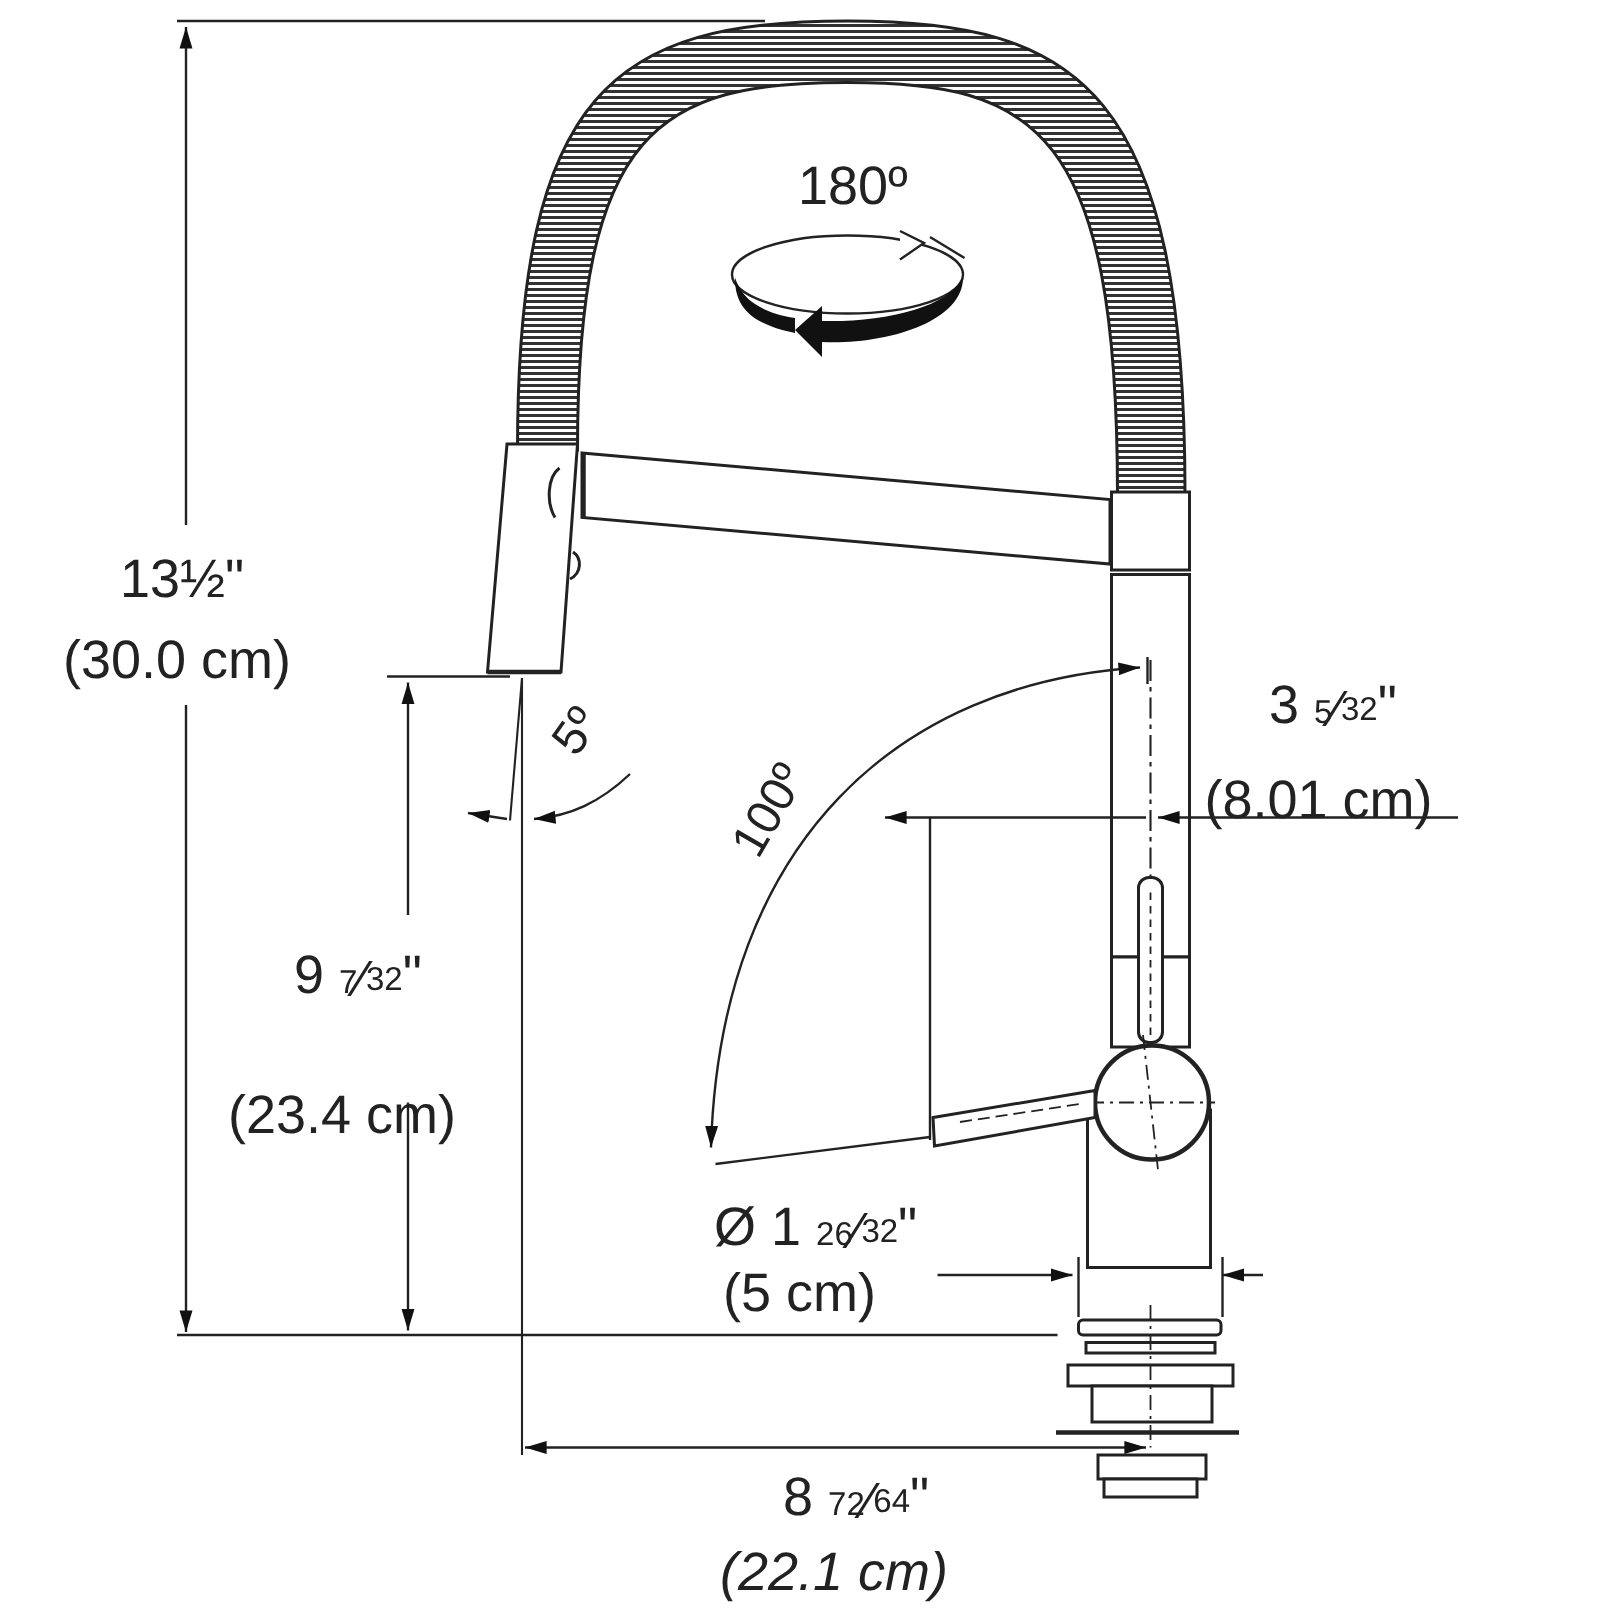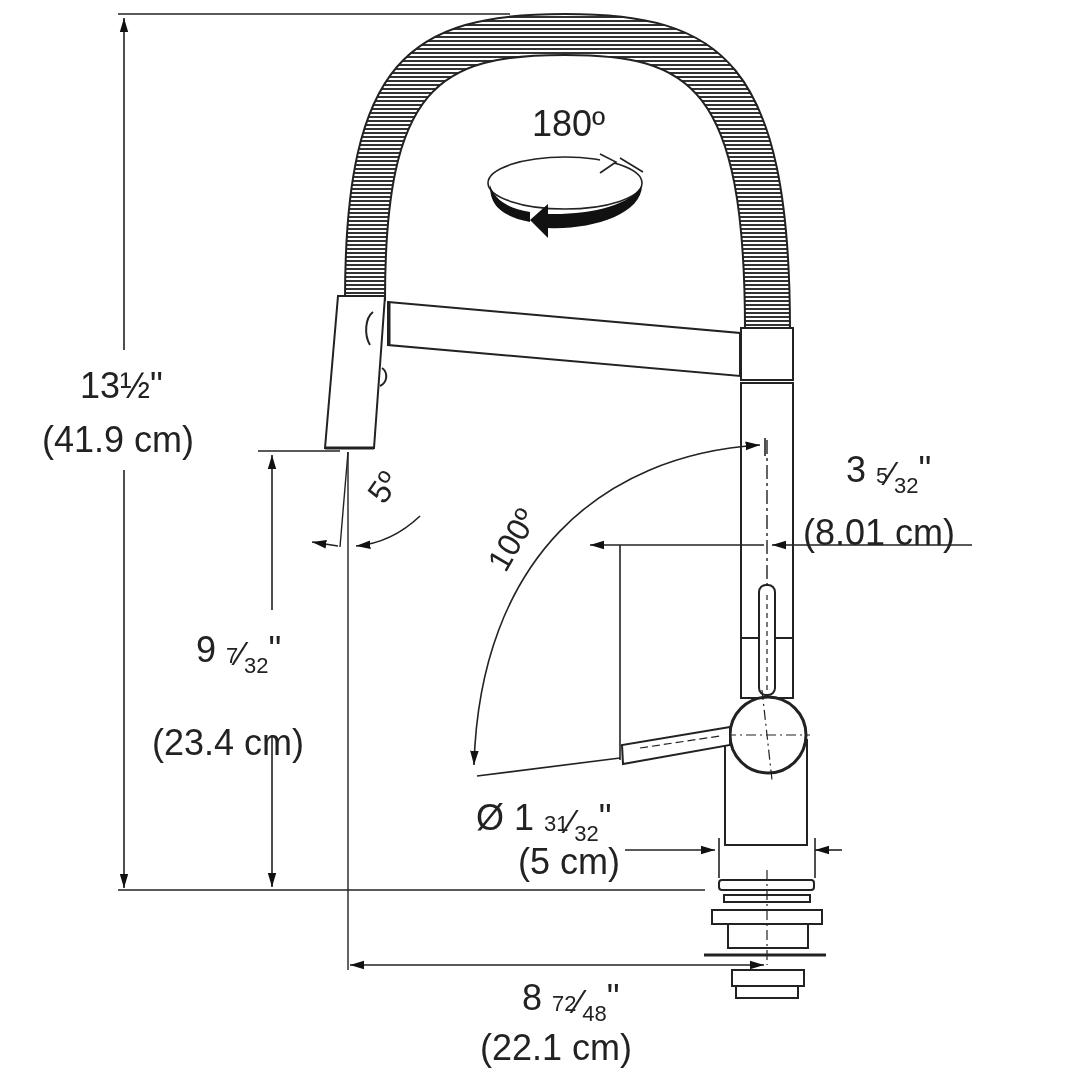--- a/index.html
+++ b/index.html
@@ -2,21 +2,21 @@
 <html><head>
 <meta charset="utf-8">
 <style>
   html,body{margin:0;padding:0;background:#ffffff;}
   #canvas{position:relative;width:972px;height:1080px;overflow:hidden;background:#fff;font-family:"Liberation Sans",sans-serif;color:#222;}
   svg{position:absolute;left:0;top:0;}
   .lbl{position:absolute;font-family:"Liberation Sans",sans-serif;color:#222;font-size:36px;line-height:1;white-space:nowrap;text-align:center;}
   .frac{display:inline-block;position:relative;font-size:22px;vertical-align:top;}
   .num{position:relative;top:2px;}
   .slash{font-size:34px;position:relative;top:4px;}
-  .den{position:relative;top:12px;}
+  .den{position:relative;top:0;}
   .half{font-size:36px;}
 </style>
 </head>
 <body>
 
 <div id="canvas">
 <svg width="1080" height="1080" viewBox="0 0 1080 1080">
   <defs>
     <pattern id="coil" width="4" height="4" patternUnits="userSpaceOnUse">
       <rect width="4" height="4" fill="#fff"></rect>
@@ -126,42 +126,42 @@
     <path d="M600,154 L616,162 L600,173" fill="#fff" stroke="#222" stroke-width="1.6"></path>
     <path d="M620,158 L643,172" stroke="#222" stroke-width="1.6"></path>
   </g>
 </svg>
 
   <div class="lbl" style="left:532px;top:106px;">180º</div>
 
   <div class="lbl" style="left:80px;top:368px;">
     <span>13</span><span class="half">½</span><span>"</span>
   </div>
-  <div class="lbl" style="left:42px;top:422px;">(41.9 cm)</div>
+  <div class="lbl" style="left:42px;top:422px;">(30.0 cm)</div>
 
   <div class="lbl" style="left:196px;top:632px;">
     <span>9</span>
     <span class="frac"><span class="num">7</span><span class="slash">⁄</span><span class="den">32</span></span><span>"</span>
   </div>
   <div class="lbl" style="left:152px;top:686px;margin-top:39px;">(23.4 cm)</div>
 
   <div class="lbl" style="left:362px;top:490px;transform:rotate(-55deg);transform-origin:left top;font-size:32px;">5º</div>
   <div class="lbl" style="left:482px;top:560px;transform:rotate(-60deg);transform-origin:left top;font-size:32px;">100º</div>
 
   <div class="lbl" style="left:846px;top:452px;">
     <span>3</span>
     <span class="frac"><span class="num">5</span><span class="slash">⁄</span><span class="den">32</span></span><span>"</span>
   </div>
   <div class="lbl" style="left:803px;top:500px;margin-top:15px;">(8.01 cm)</div>
 
   <div class="lbl" style="left:476px;top:800px;">
     <span>Ø</span>
     <span>1</span>
-    <span class="frac"><span class="num">31</span><span class="slash">⁄</span><span class="den">32</span></span><span>"</span>
+    <span class="frac"><span class="num">26</span><span class="slash">⁄</span><span class="den">32</span></span><span>"</span>
   </div>
-  <div class="lbl" style="left:518px;top:844px;">(5 cm)</div>
+  <div class="lbl" style="left:482px;top:844px;">(5 cm)</div>
 
   <div class="lbl" style="left:522px;top:980px;">
     <span>8</span>
-    <span class="frac"><span class="num">72</span><span class="slash">⁄</span><span class="den">48</span></span><span>"</span>
+    <span class="frac"><span class="num">72</span><span class="slash">⁄</span><span class="den">64</span></span><span>"</span>
   </div>
-  <div class="lbl" style="left:480px;top:1030px;">(22.1 cm)</div>
+  <div class="lbl" style="left:480px;top:1030px;font-style:italic;">(22.1 cm)</div>
 </div>
 
 </body></html>

